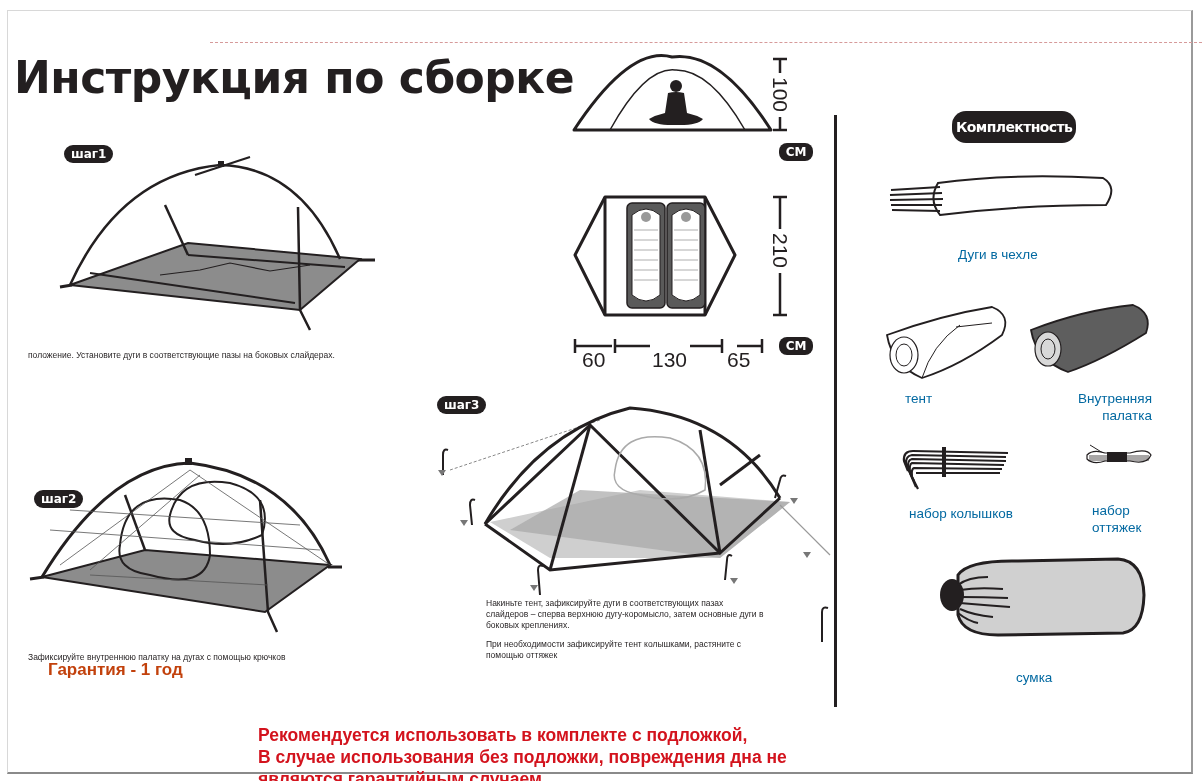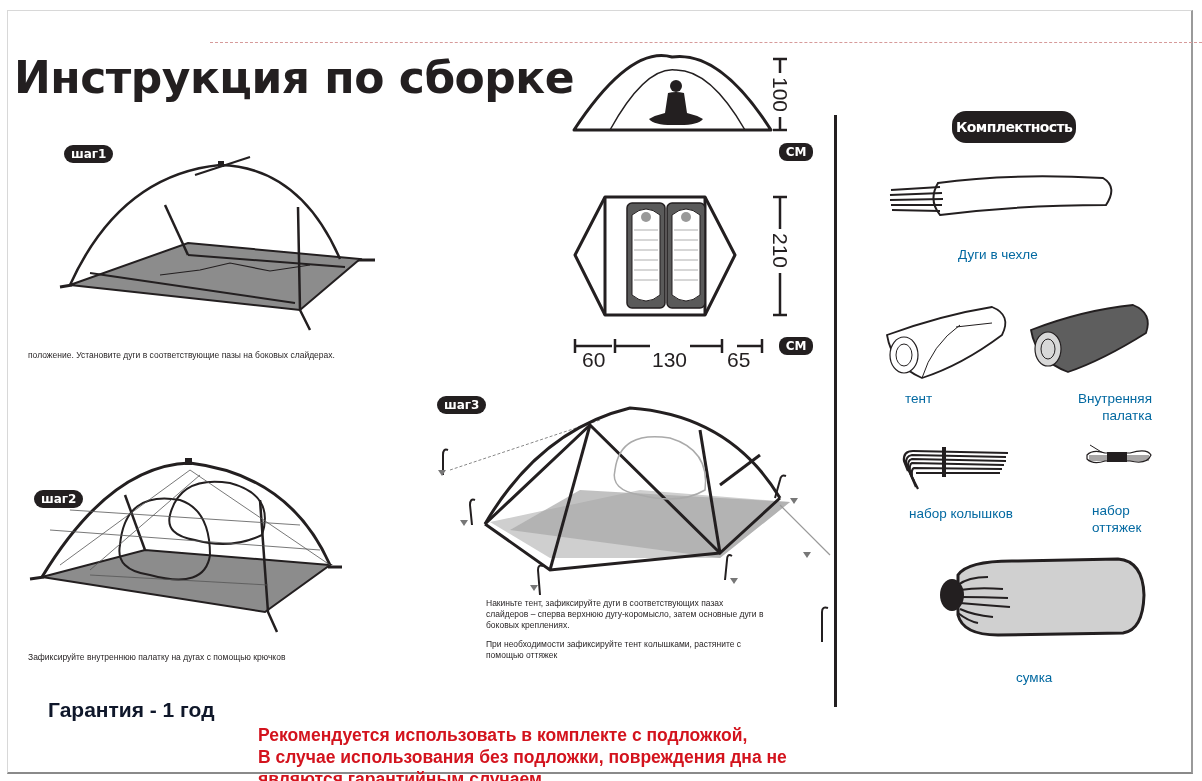--- a/index.html
+++ b/index.html
@@ -6,21 +6,21 @@
   body { width: 1202px; height: 781px; position: relative; overflow: hidden; font-family: "Liberation Sans", sans-serif; color: #231f20; }
   .frame { position: absolute; left: 7px; top: 10px; width: 1186px; height: 764px; border-top: 1px solid #d8d8d8; border-left: 1px solid #d8d8d8; border-right: 2px solid #9a9a9a; border-bottom: 2px solid #8a8a8a; box-sizing: border-box; }
   .dashed-line { position: absolute; left: 210px; top: 42px; width: 992px; height: 0; border-top: 1px dashed #d69a9a; }
   .title { position: absolute; left: 14px; top: 52px; font-family: "DejaVu Sans", sans-serif; font-weight: bold; font-size: 44px; letter-spacing: -0.5px; color: #231f20; white-space: nowrap; }
   .pill { position: absolute; background: #231f20; color: #fff; font-weight: bold; border-radius: 10px; display: flex; align-items: center; justify-content: center; font-family: "DejaVu Sans", sans-serif; }
   .step-pill { height: 18px; font-size: 12px; padding: 0 7px; }
   .cm-pill { height: 18px; font-size: 12px; width: 34px; border-radius: 8px; }
   .small-text { position: absolute; font-size: 8.5px; line-height: 11px; color: #231f20; }
   .label { position: absolute; font-size: 13.5px; line-height: 17px; color: #0369a1; }
   .divider { position: absolute; left: 834px; top: 115px; width: 3px; height: 592px; background: #231f20; }
-  .warranty { position: absolute; left: 48px; top: 698px; font-size: 21px; font-weight: bold; color: #0f172a; }
+  .warranty { position: absolute; left: 48px; top: 660px; font-size: 17px; font-weight: bold; color: #c2410c; }
   .warning { position: absolute; left: 258px; top: 692px; font-size: 17.5px; line-height: 22px; font-weight: bold; color: #d3131d; margin-top: 32px; }
   svg { position: absolute; overflow: visible; }
   .dim-num { font-family: "Liberation Sans", sans-serif; font-size: 21px; fill: #231f20; }
 </style>
 </head>
 <body>
 
 <div class="frame"></div>
 <div class="dashed-line"></div>
 

